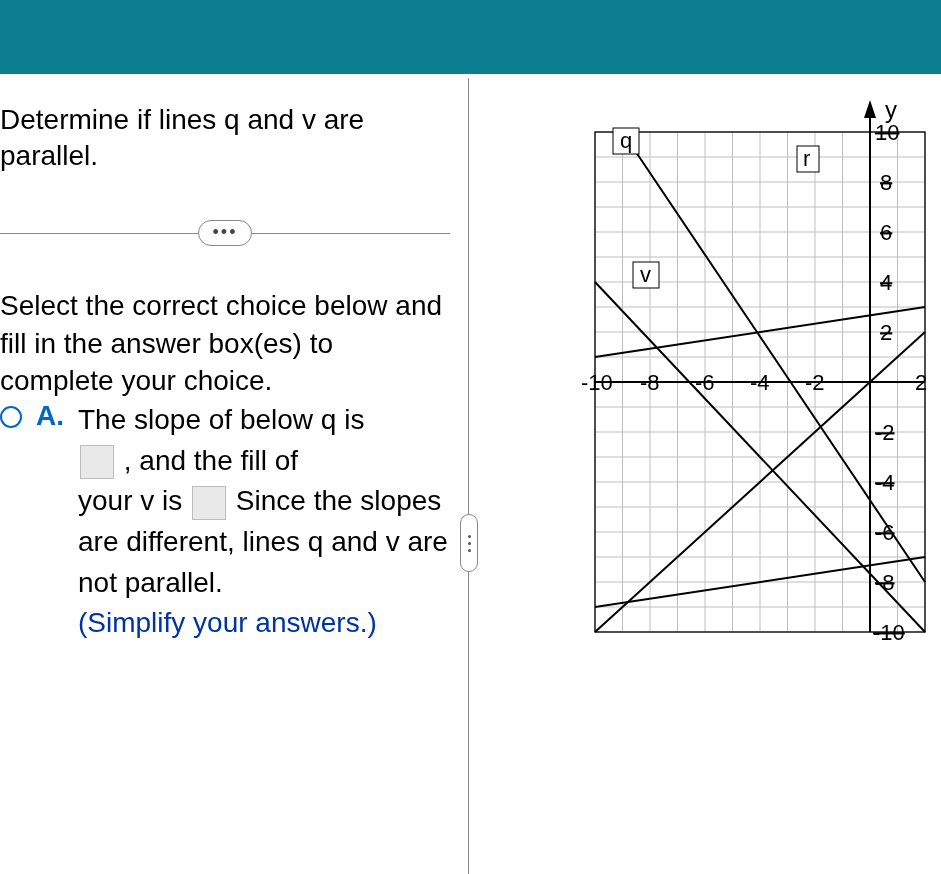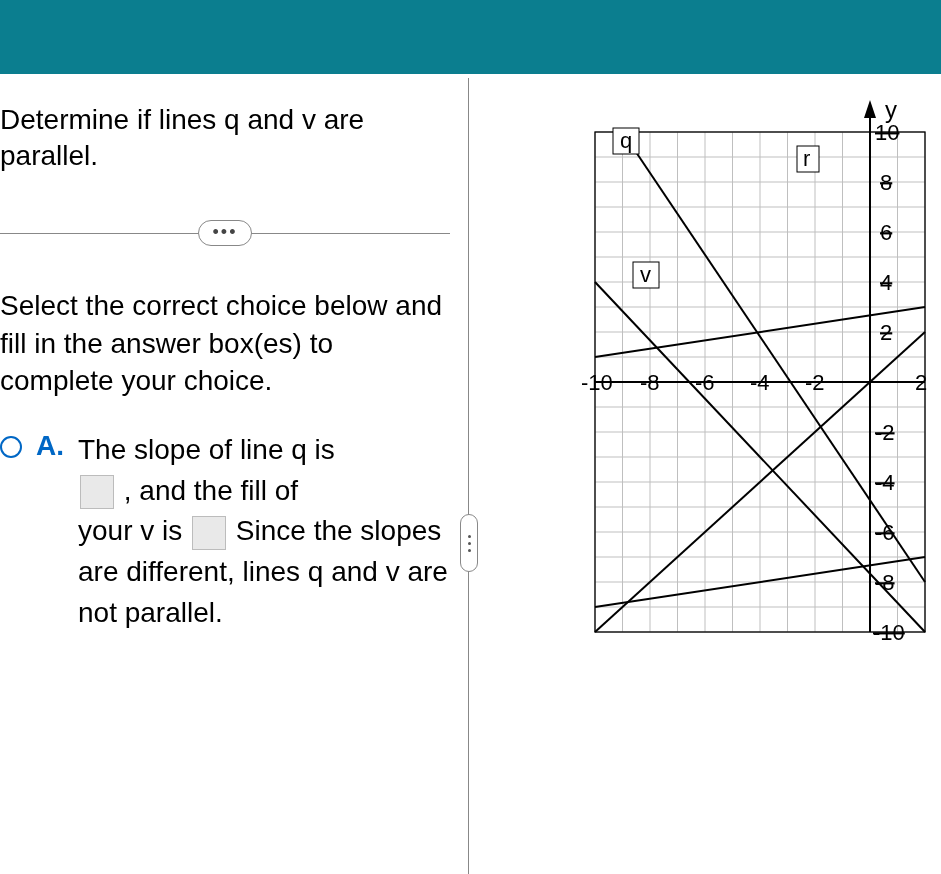--- a/index.html
+++ b/index.html
@@ -17,23 +17,23 @@
     width: 100%;
   }
   .content {
     position: relative;
     width: 100%;
     height: 800px;
   }
   .left-col {
     position: absolute;
     left: 0;
-    top: 0;
+    top: 16px;
     width: 460px;
-    padding: 28px 10px 0 0;
+    padding: 12px 10px 0 0;
   }
   .question-text {
     font-size: 28px;
     color: #000;
     line-height: 1.3;
     margin-bottom: 38px;
   }
   .hr-container {
     position: relative;
     height: 40px;
@@ -62,21 +62,20 @@
     justify-content: center;
     font-size: 18px;
     color: #444;
     letter-spacing: 2px;
     cursor: pointer;
   }
   .instruction-text {
     font-size: 28px;
     color: #000;
     line-height: 1.35;
-    margin-bottom: 30px;
   }
   .choice-row {
     display: flex;
     align-items: flex-start;
     gap: 14px;
   }
   .radio {
     width: 22px;
     height: 22px;
     border: 2px solid #0067c5;
@@ -177,29 +176,30 @@
         <span>•••</span>
       </div>
     </div>
 
     <div class="instruction-text">Select the correct choice below and fill in the answer box(es) to complete your choice.</div>
 
     <div class="choice-row">
       <div class="radio"></div>
       <div class="choice-label">A.</div>
       <div class="choice-body">
-        <span>The slope of line q is</span>
+        <span>The slope of below q is</span>
         <br>
         <span class="answer-box"></span>
         <span>, and the fill of</span>
         <br>
         <span>your v is</span>
         <span class="answer-box"></span>
         <span>Since the slopes are different, lines q and v are not parallel.</span>
         <br>
+        <span class="simplify">(Simplify your answers.)</span>
       </div>
     </div>
   </div>
 
   <div class="vdiv"></div>
   <div class="vdiv-handle">
     <span class="dot"></span>
     <span class="dot"></span>
     <span class="dot"></span>
   </div>

